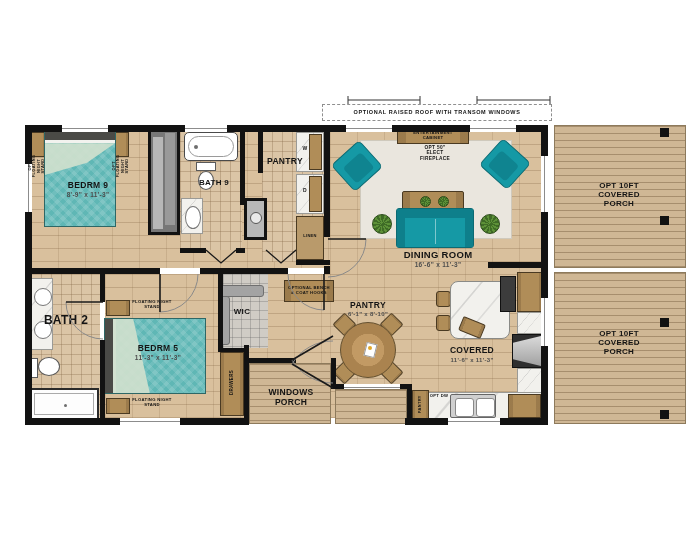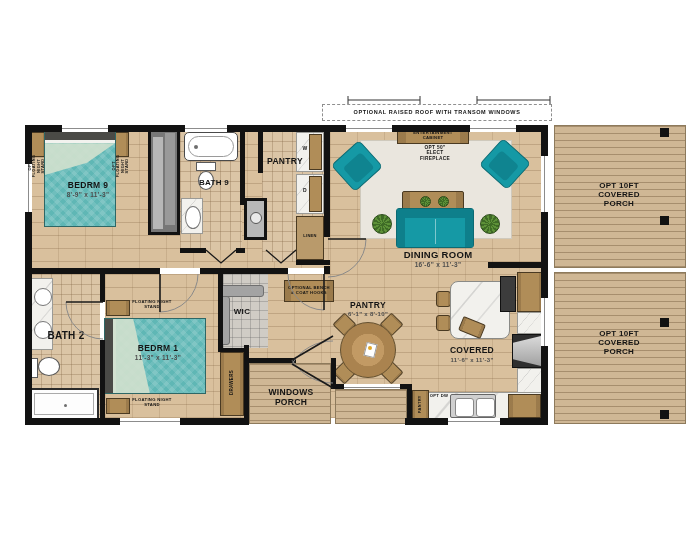--- a/index.html
+++ b/index.html
@@ -218,22 +218,22 @@
   </div>
 
   <div class="lbl" style="left:48px;top:181px;width:80px;font-size:8.5px;">BEDRM 9</div>
   <div class="lbl dim" style="left:48px;top:191px;width:80px;font-size:6.5px;">8'-9" x 11'-3"</div>
   <div class="lbl" style="left:186px;top:179px;width:56px;font-size:8px;">BATH 9</div>
   <div class="lbl" style="left:260px;top:157px;width:50px;font-size:8.5px;">PANTRY</div>
   <div class="lbl" style="left:392px;top:250px;width:92px;font-size:9.5px;">DINING ROOM</div>
   <div class="lbl dim" style="left:392px;top:261px;width:92px;font-size:6.5px;">16'-6" x 11'-3"</div>
   <div class="lbl" style="left:596px;top:182px;width:46px;font-size:8px;">OPT 10FT COVERED PORCH</div>
   <div class="lbl" style="left:596px;top:330px;width:46px;font-size:8px;">OPT 10FT COVERED PORCH</div>
-  <div class="lbl" style="left:36px;top:330px;width:60px;font-size:10px;">BATH 2</div>
-  <div class="lbl" style="left:118px;top:344px;width:80px;font-size:8.5px;">BEDRM 1</div>
+  <div class="lbl" style="left:36px;top:314px;width:60px;font-size:12px;">BATH 2</div>
+  <div class="lbl" style="left:118px;top:344px;width:80px;font-size:8.5px;">BEDRM 5</div>
   <div class="lbl dim" style="left:118px;top:354px;width:80px;font-size:6.5px;">11'-3" x 11'-3"</div>
   <div class="lbl" style="left:224px;top:308px;width:36px;font-size:8px;">WIC</div>
   <div class="lbl" style="left:338px;top:301px;width:60px;font-size:8.5px;">PANTRY</div>
   <div class="lbl dim" style="left:338px;top:311px;width:60px;font-size:6px;">6'-1" x 8'-10"</div>
   <div class="lbl" style="left:438px;top:346px;width:68px;font-size:8.5px;">COVERED</div>
   <div class="lbl dim" style="left:438px;top:357px;width:68px;font-size:6px;">11'-6" x 11'-3"</div>
   <div class="lbl" style="left:266px;top:388px;width:50px;font-size:8.5px;">WINDOWS PORCH</div>
 
   <div class="lbl" style="left:22px;top:157px;width:30px;font-size:4px;transform:rotate(-90deg);transform-origin:center;">OPT FLOATING NIGHT STAND</div>
   <div class="lbl" style="left:106px;top:157px;width:30px;font-size:4px;transform:rotate(-90deg);transform-origin:center;">OPT FLOATING NIGHT STAND</div>

